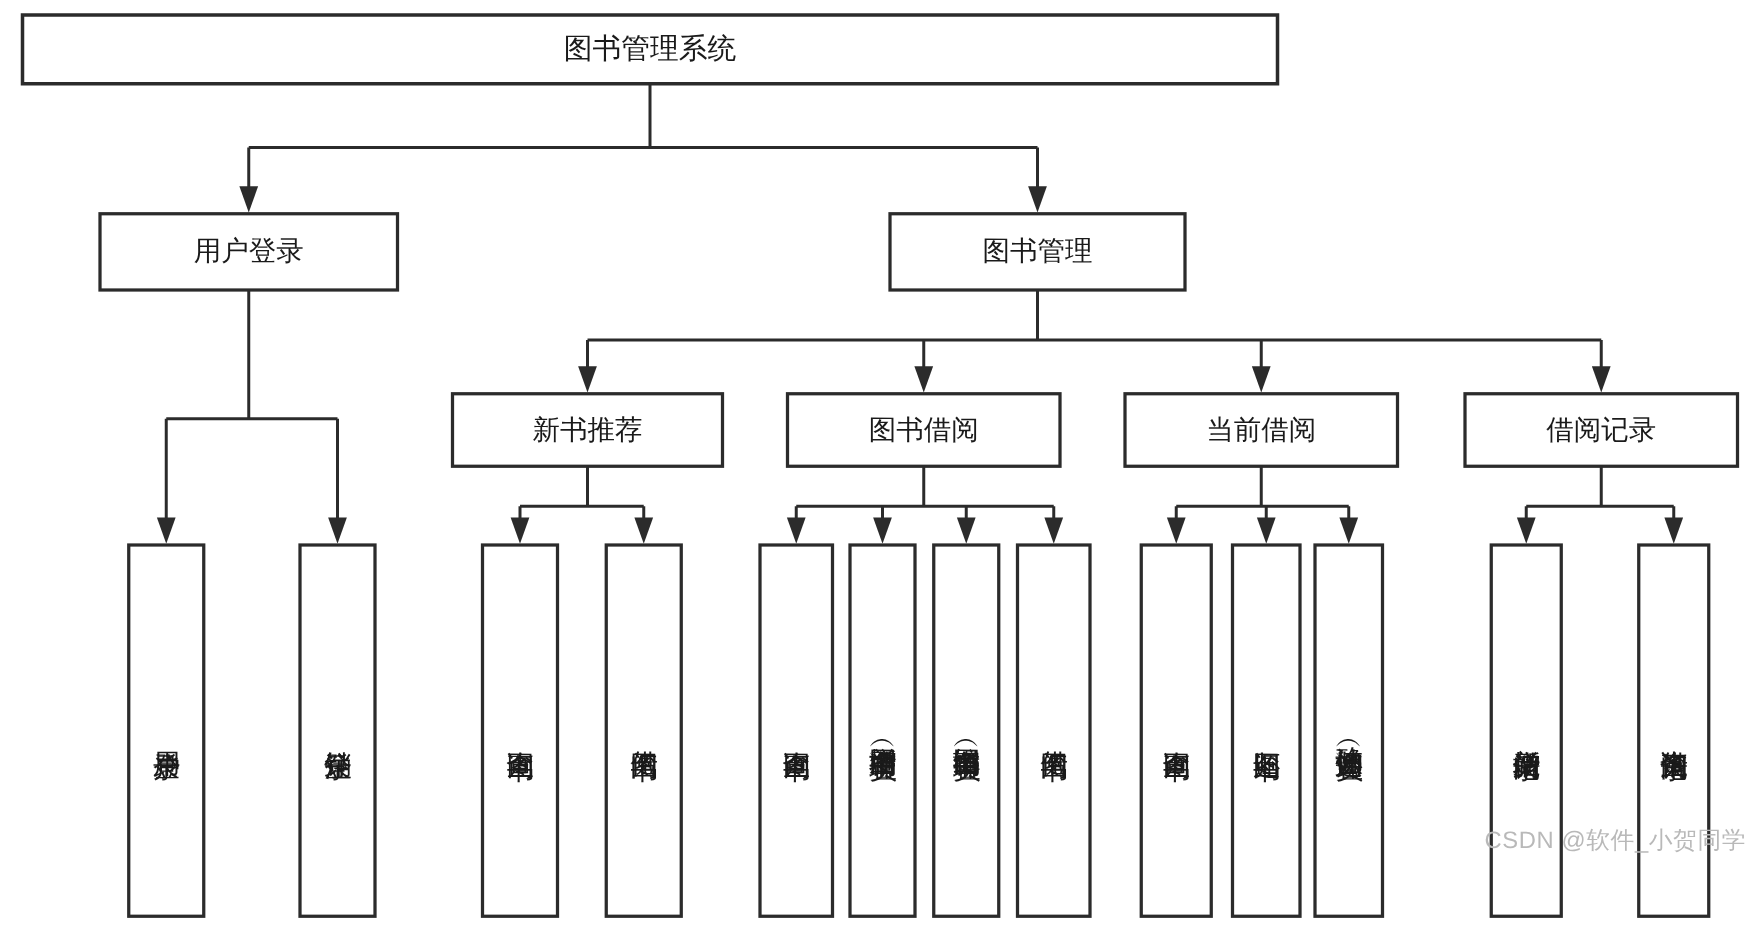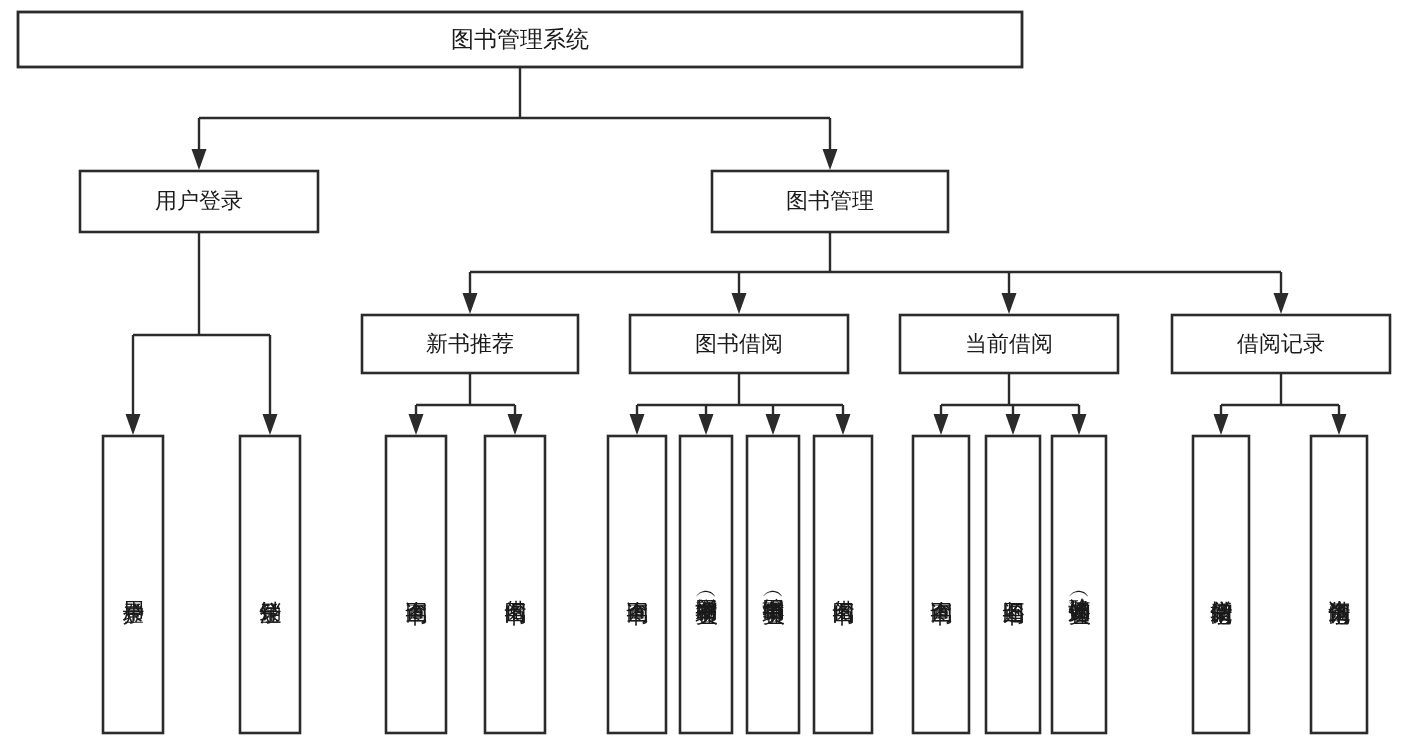--- a/index.html
+++ b/index.html
@@ -249,13 +249,14 @@
         <span class="leaf-label">确认归还（管理员）</span>
       </div>
       <div class="leaf-label-wrap" style="left: 1193px; top: 436px; width: 56px; height: 297px;">
         <span class="leaf-label">新增借阅记录</span>
       </div>
       <div class="leaf-label-wrap" style="left: 1311px; top: 436px; width: 56px; height: 297px;">
         <span class="leaf-label">查询借阅记录</span>
       </div>
     </div>
 
+  <div class="watermark">CSDN @软件_小贺同学</div>
 </div>
 
 </body></html>

